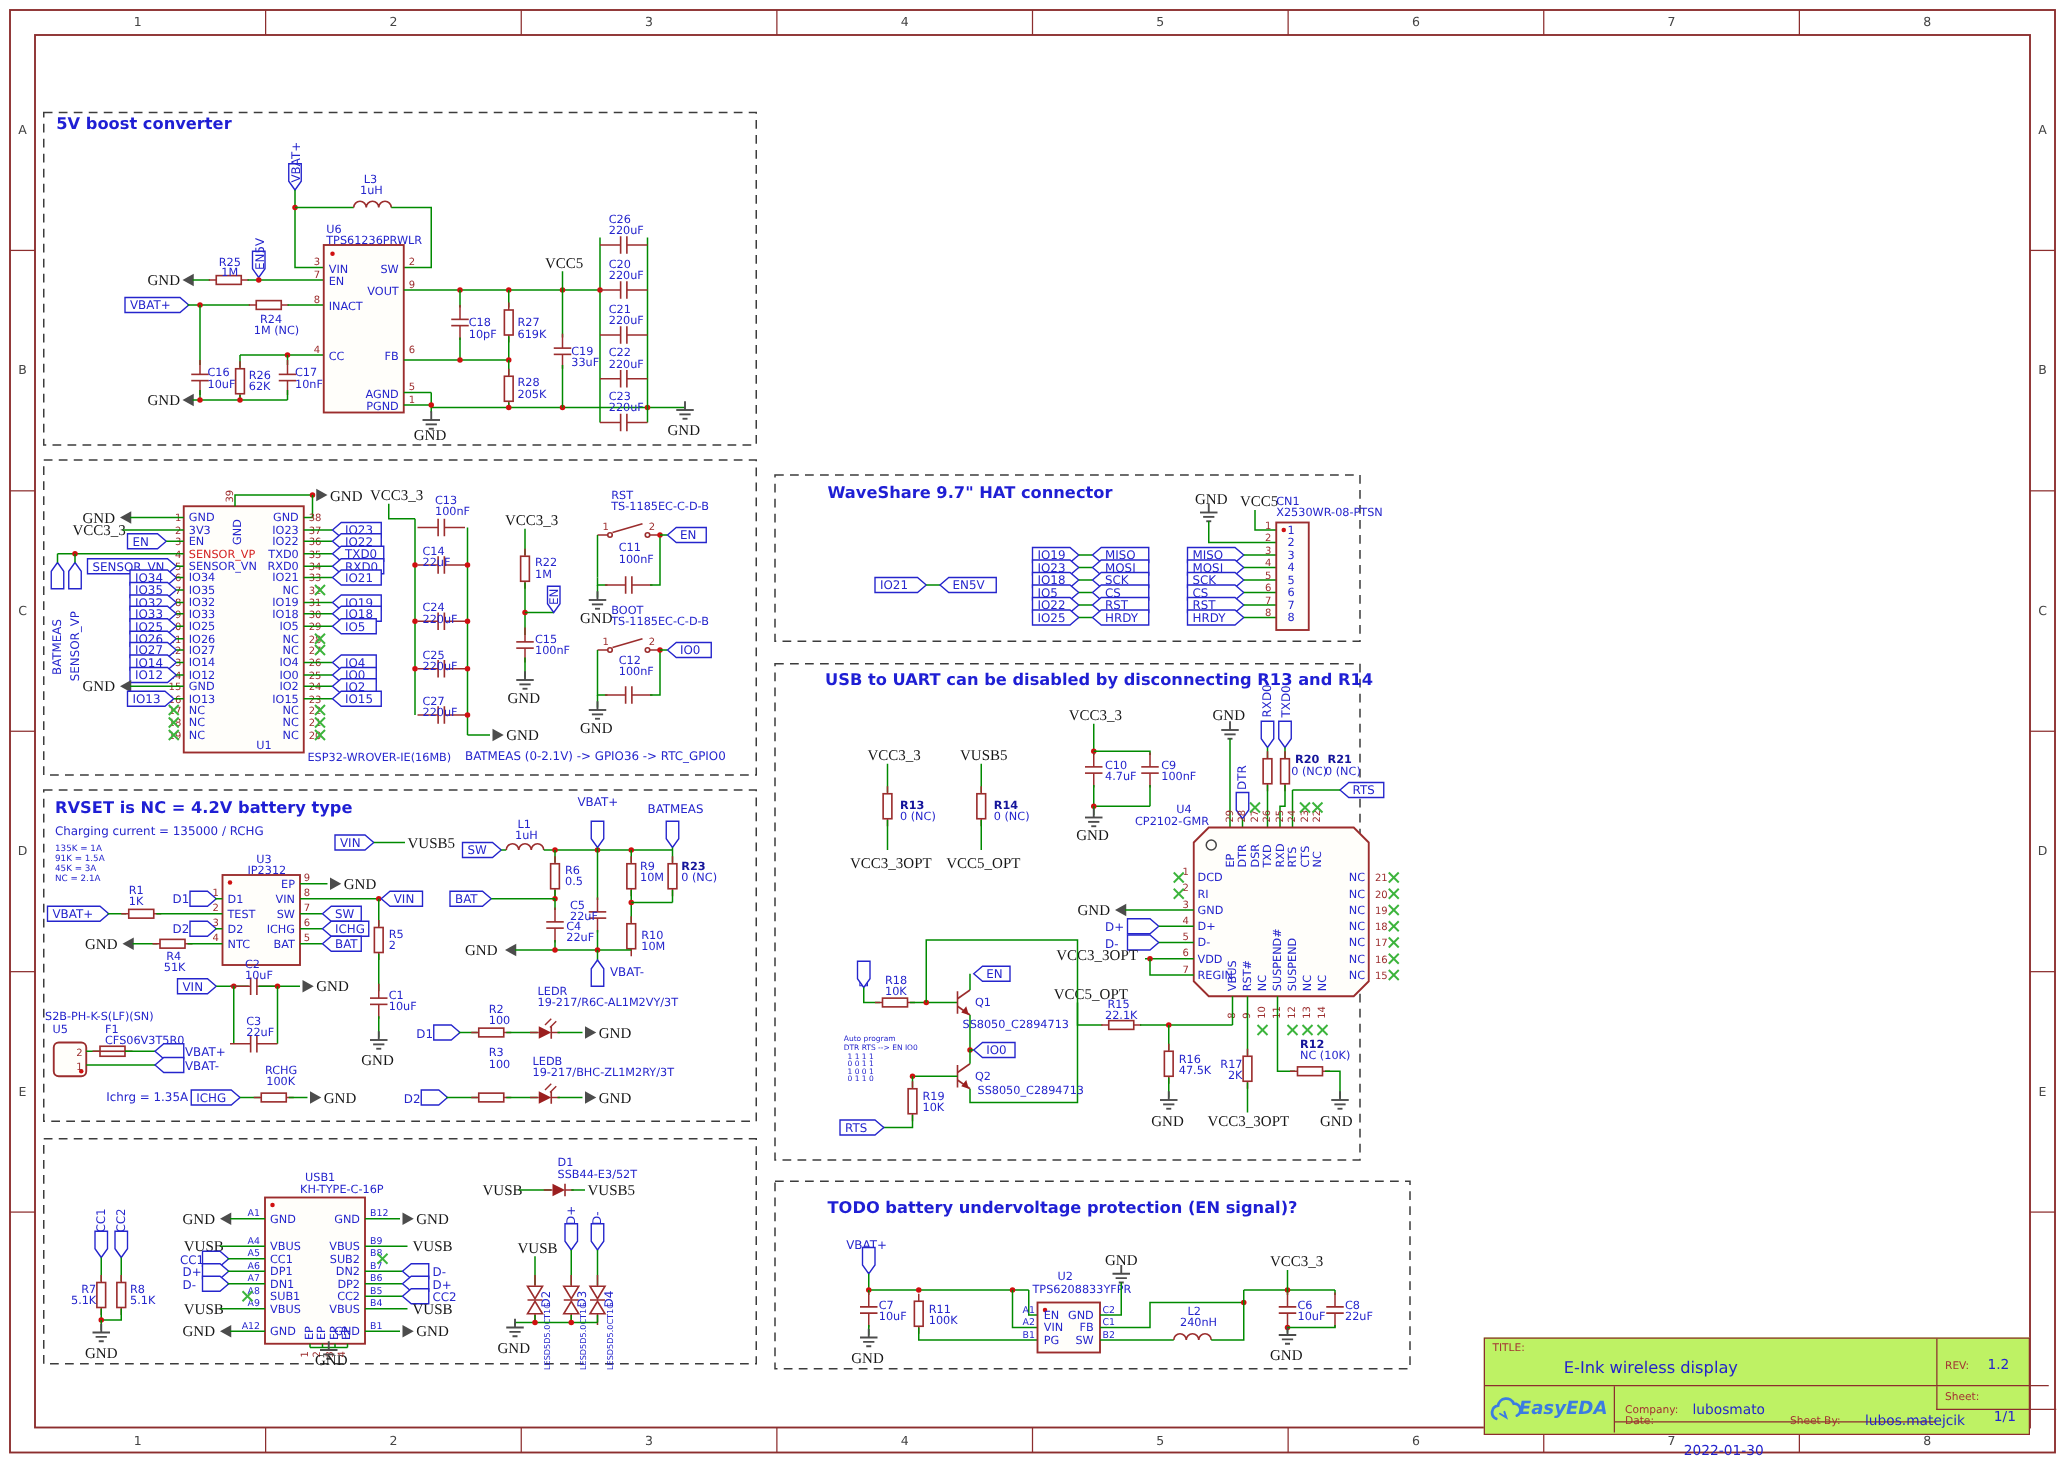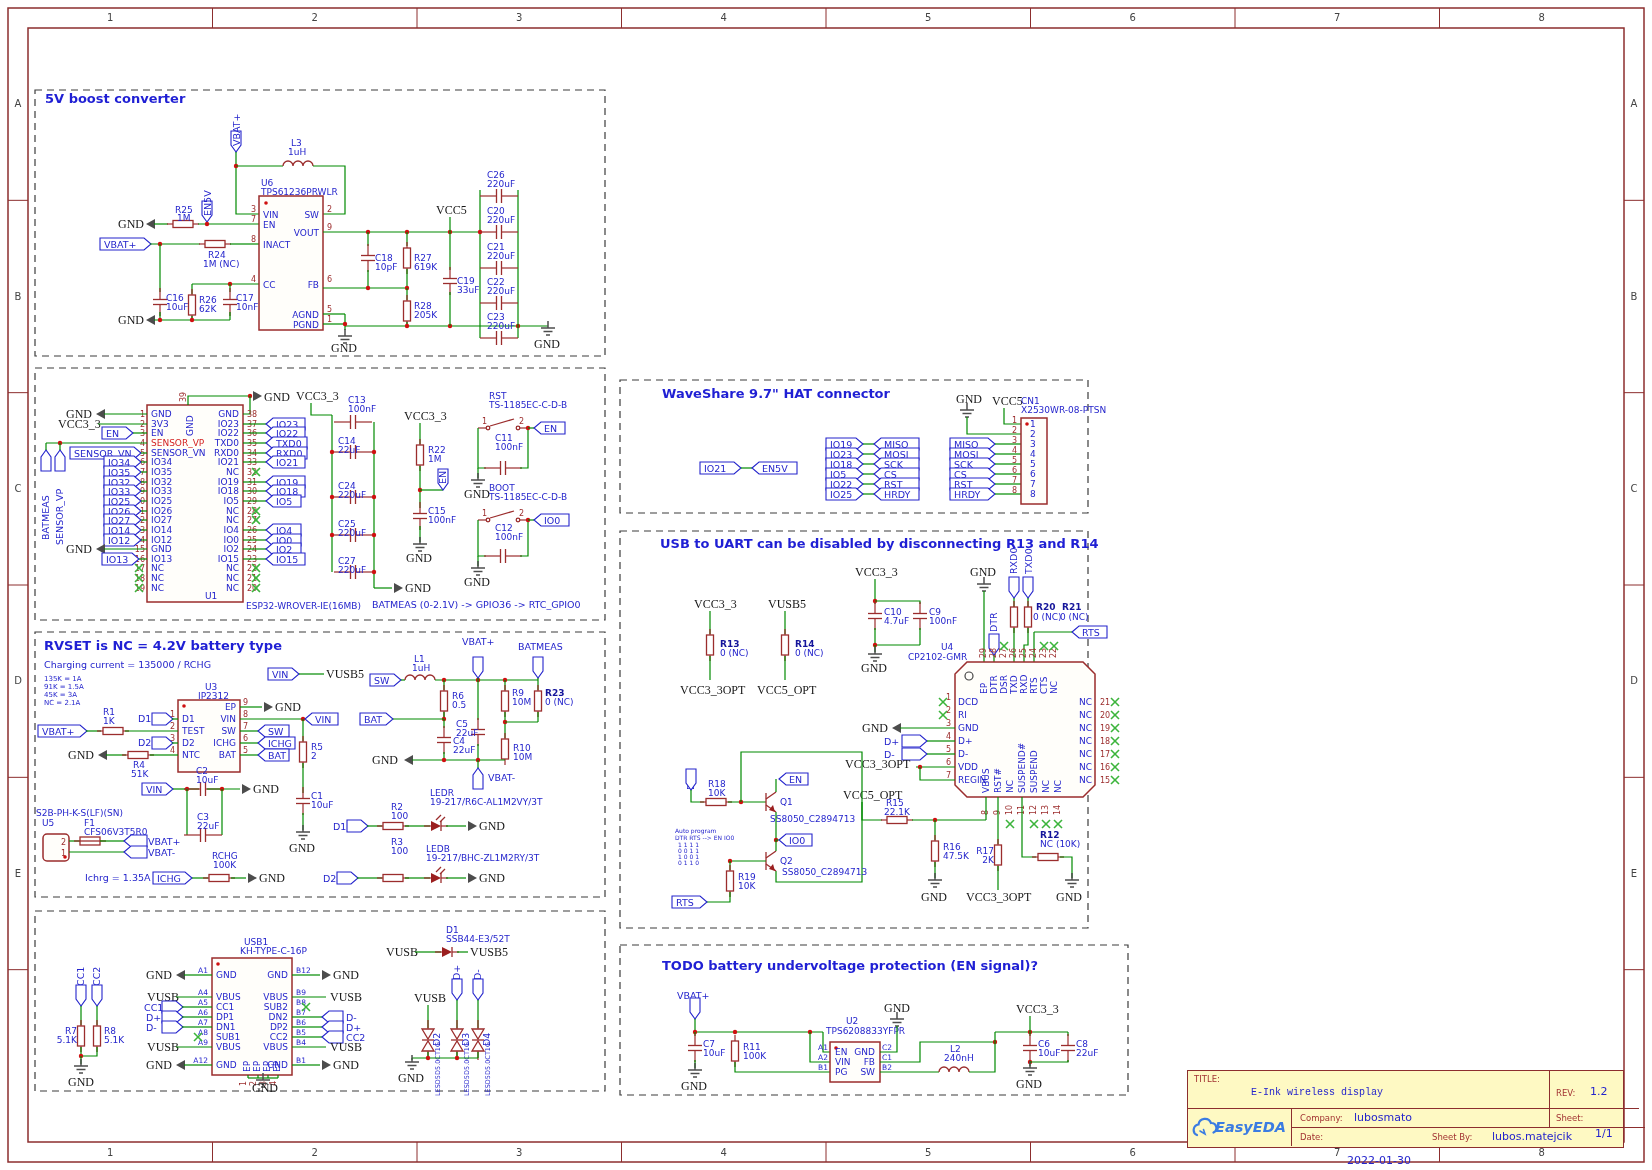--- a/index.html
+++ b/index.html
@@ -30,31 +30,31 @@
   .oc{stroke:#444;fill:none;stroke-width:1.2}
   .flag{stroke:#2525cc;stroke-width:1.1;fill:#fff}
   .gnd{stroke:#4c4c4c;stroke-width:1.5}
   .ga{fill:#4c4c4c}
   .xm{stroke:#3cb43c;stroke-width:1.6}
   .secbox{stroke:#3c3c3c;stroke-width:1.2;fill:none;stroke-dasharray:7 5}
   .frame{stroke:#8c2e2e;stroke-width:1.5;fill:none}
   .ftick{stroke:#8c2e2e;stroke-width:1}
   
   #tb{position:absolute;left:1187px;top:1070px;width:437px;height:78px;
-      border:1.6px solid #8c2e2e;box-sizing:border-box;background:#fef9c3;}
+      border:1.6px solid #8c2e2e;box-sizing:border-box;background:#bef264;}
   #tb .cell{position:absolute;box-sizing:border-box;}
   #tb .lab{color:#a23333;font-size:8.5px;}
   #tb .val{color:#2424cc;font-size:11px;}
   #tb-row1{left:0;top:0;width:361px;height:38px;border-bottom:1.2px solid #8c2e2e;}
   #tb-rev{left:361px;top:0;width:90px;height:38px;border-bottom:1.2px solid #8c2e2e;border-left:1.2px solid #8c2e2e;}
   #tb-logo{left:0;top:38px;width:104px;height:37px;border-right:1.2px solid #8c2e2e;}
-  #tb-company{left:104px;top:38px;width:257px;height:19px;border-bottom:1.2px solid #8c2e2e;text-align:right;}
+  #tb-company{left:104px;top:48px;width:257px;height:19px;border-bottom:1.2px solid #8c2e2e;text-align:right;}
   #tb-sheet{left:361px;top:38px;width:96px;height:19px;border-left:1.2px solid #8c2e2e;border-bottom:1.2px solid #8c2e2e;}
   #tb-date{left:104px;top:57px;width:331px;height:18px;}
-  .tb-title{position:absolute;left:63px;top:16px;color:#2424cc;font-size:10px;font-family:Liberation Mono, monospace;}
+  .tb-title{position:absolute;left:63px;top:16px;color:#2424cc;font-size:13px;}
   #tb-logo span{position:absolute;left:27px;top:10px;color:#3b7ce2;font-size:14.5px;font-weight:700;font-style:italic;}
 </style>
 </head>
 <body>
 
 <div id="page">
   <svg id="schem" width="1652" height="1170" viewBox="0 0 1652 1170">
       <rect x="8" y="8" width="1636" height="1154" class="frame"></rect>
       <rect x="28" y="28" width="1596" height="1114" class="frame"></rect>
       <line x1="212.5" y1="8" x2="212.5" y2="28" class="ftick"></line>

